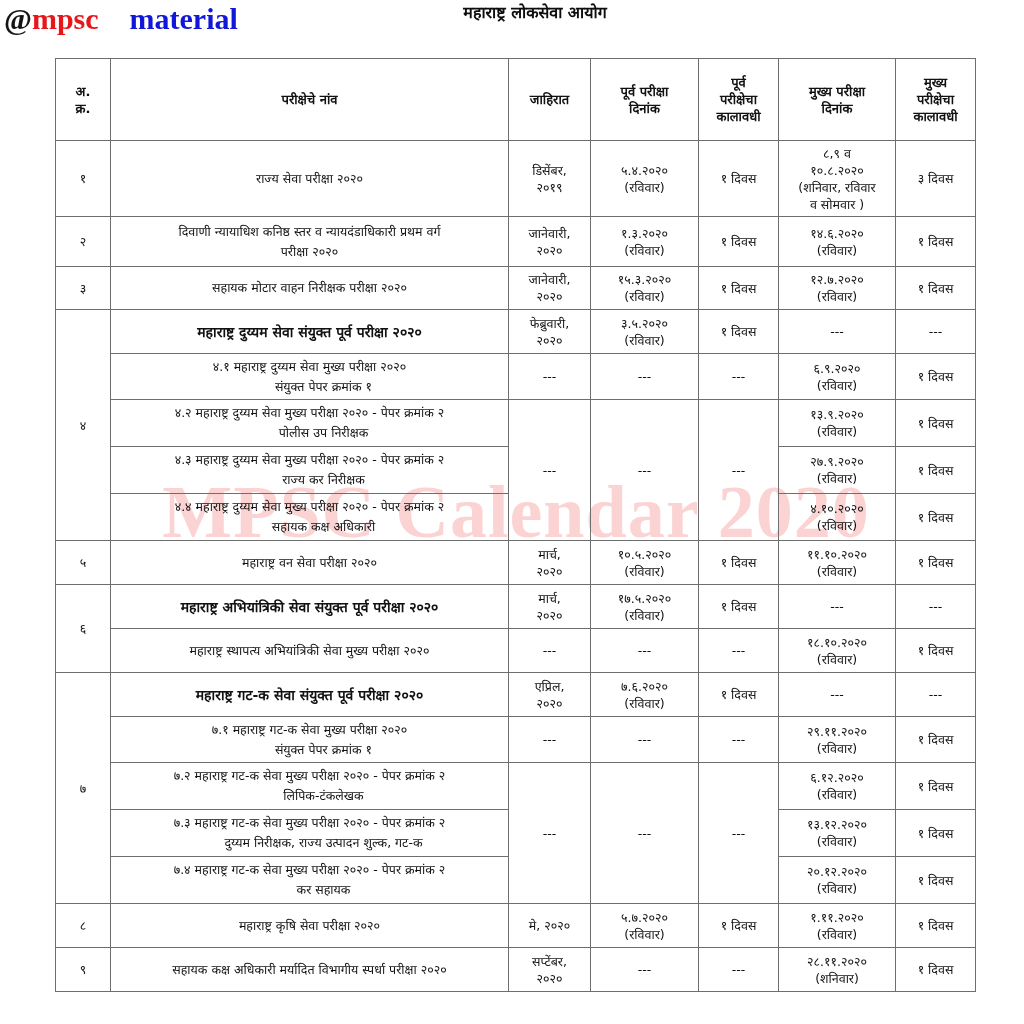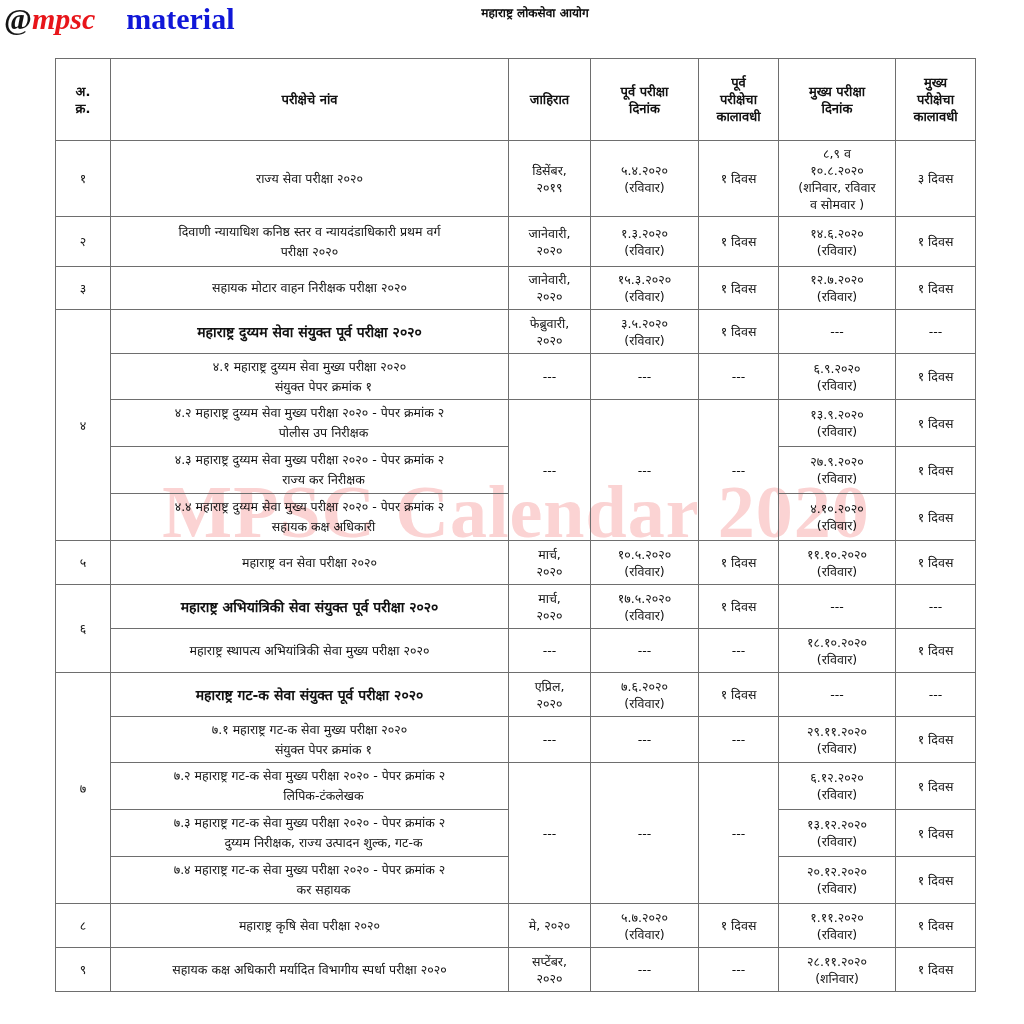--- a/index.html
+++ b/index.html
@@ -43,33 +43,33 @@
   #logo {
     position: absolute;
     left: 4px; top: 2px;
     font-family: "Liberation Serif", "DejaVu Serif", serif;
     font-weight: bold;
     font-size: 30px;
     line-height: 34px;
     white-space: nowrap;
   }
   #logo .at { color: #151515; }
-  #logo .red { color: #e8151a; font-style: italic; }
+  #logo .red { color: #e8151a; }
   #logo .blue { color: #1017d8; margin-left: 31px; }
 
   #titles {
     position: absolute;
     left: 255px; top: 2px;
     width: 560px;
     text-align: center;
   }
   #titles .t1 {
     font-family: "DejaVu Sans", sans-serif;
     font-weight: bold;
-    font-size: 12px;
+    font-size: 16px;
     line-height: 22px;
     color: #0d0d0d;
     white-space: nowrap;
   }
   #titles .t2 {
     font-family: "DejaVu Sans", sans-serif;
     font-weight: bold;
     font-size: 16px;
     line-height: 24px;
     color: #0d0d0d;

